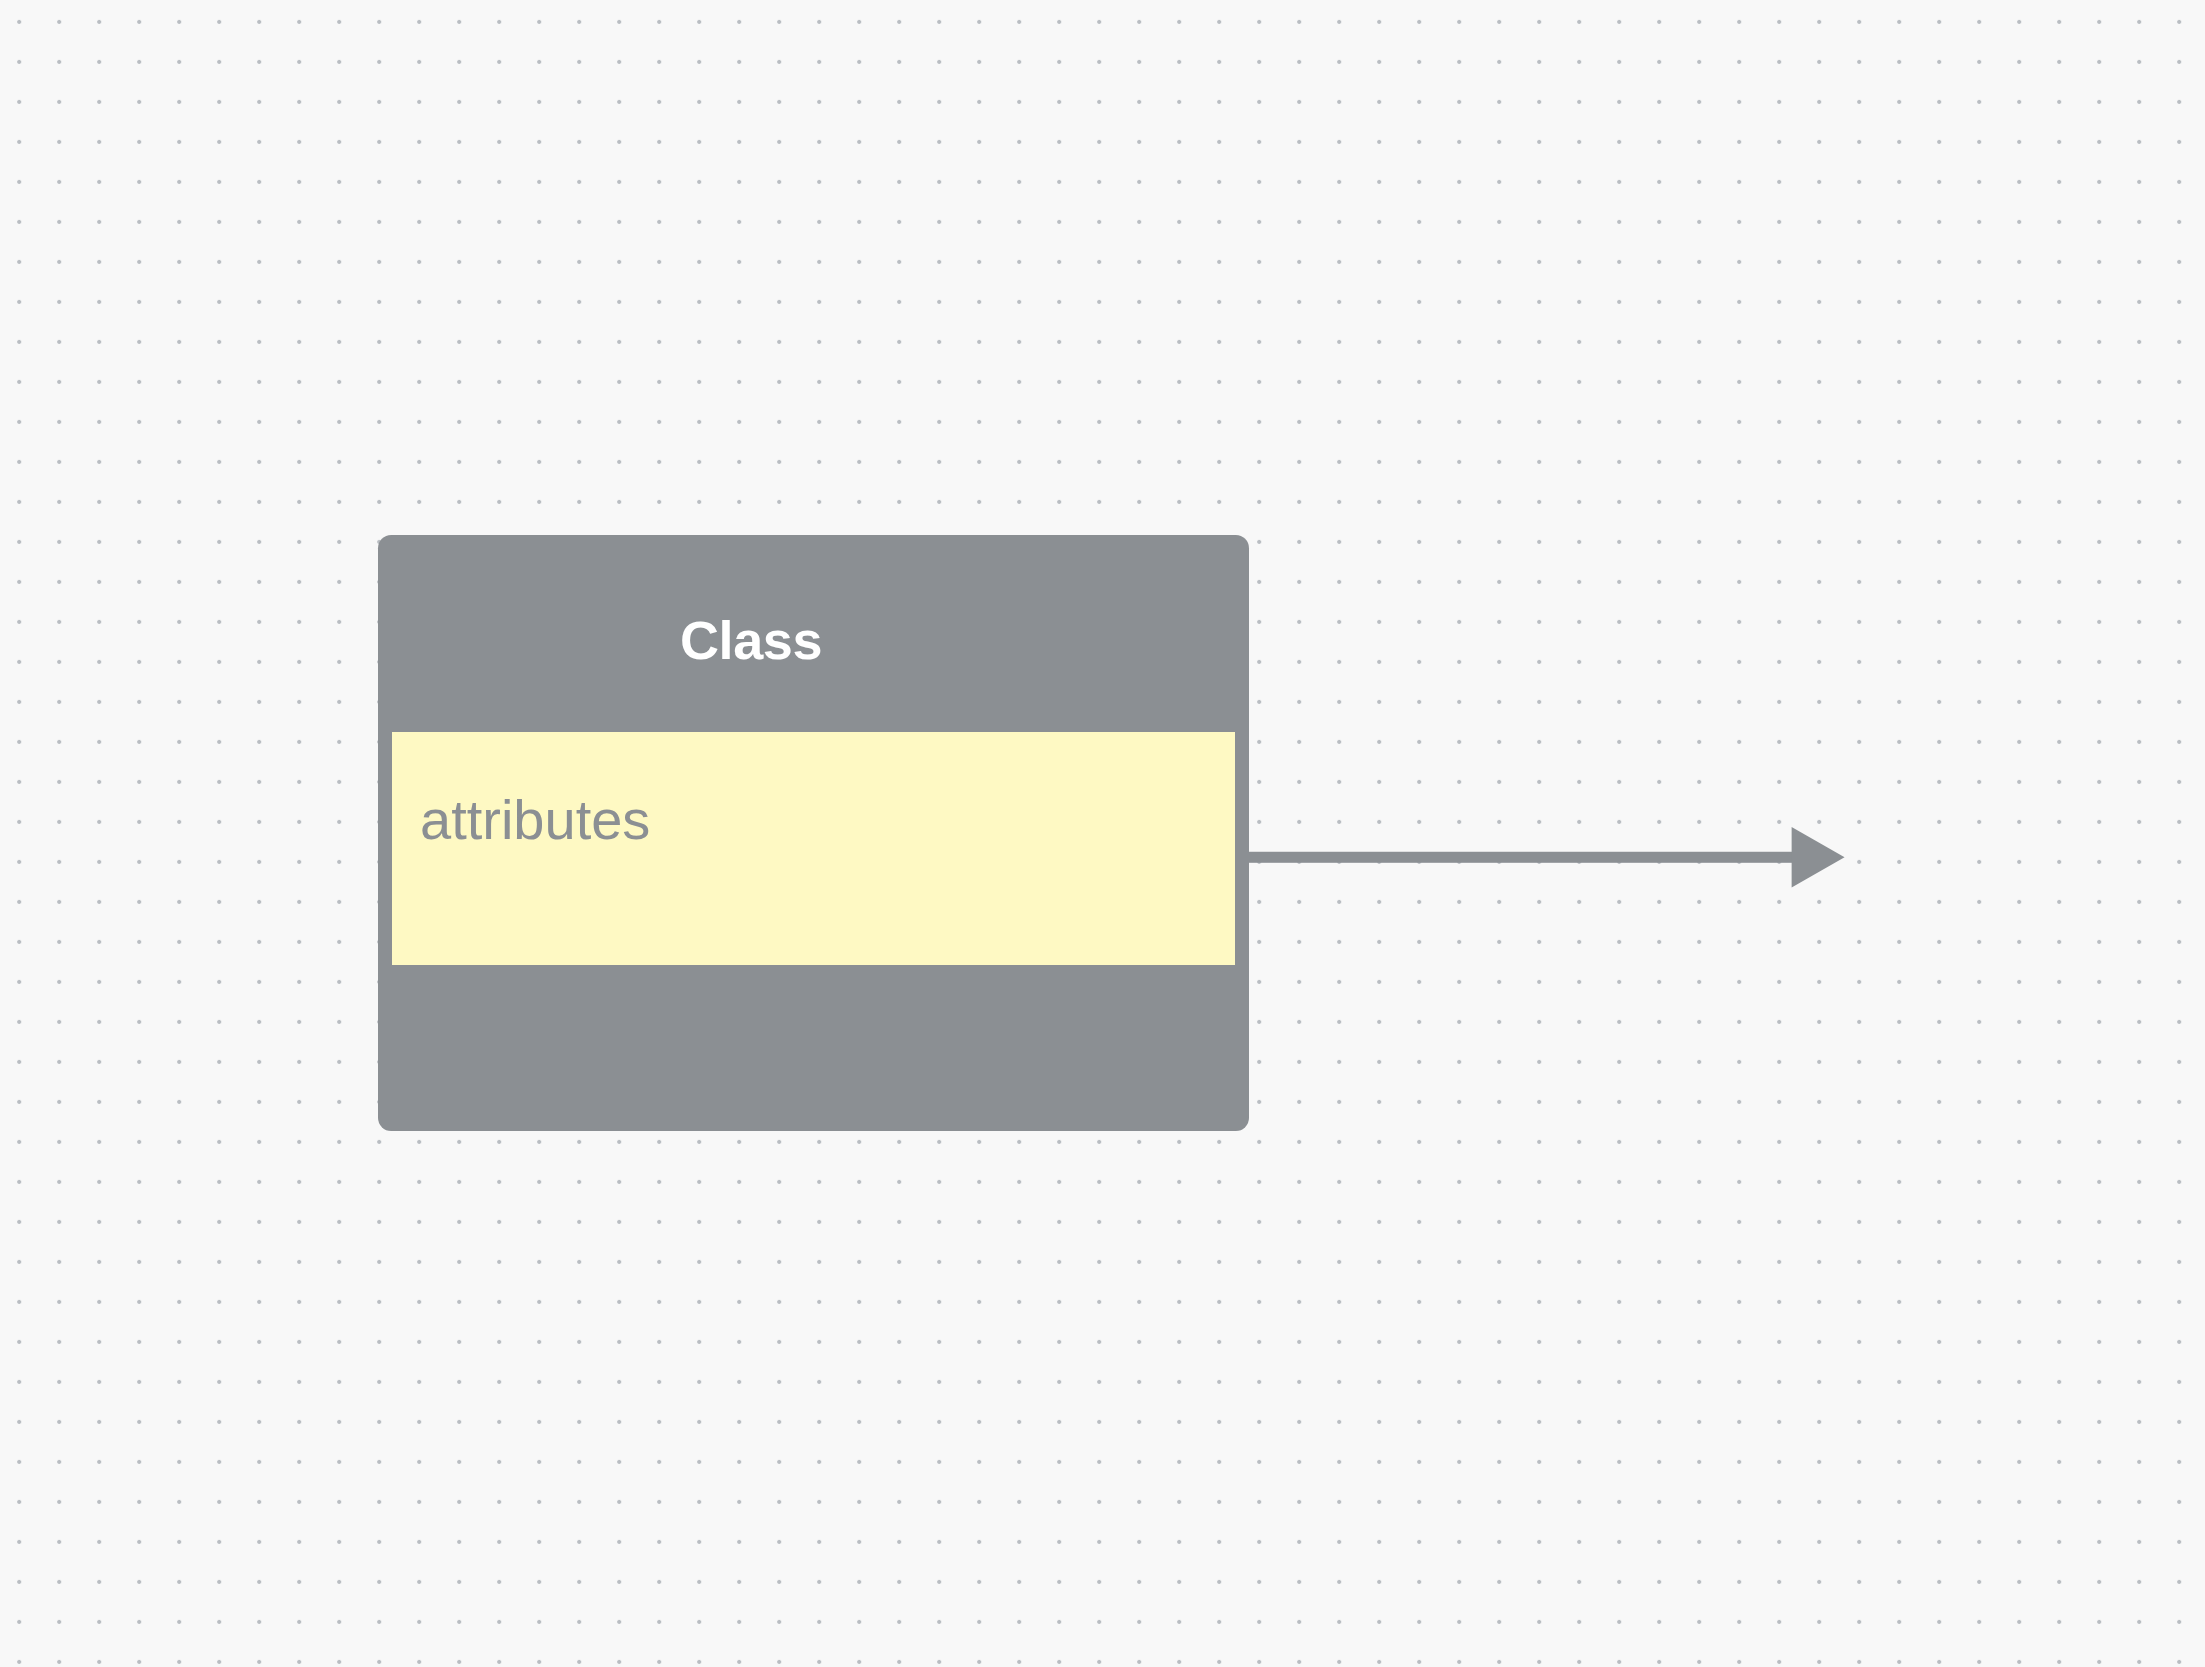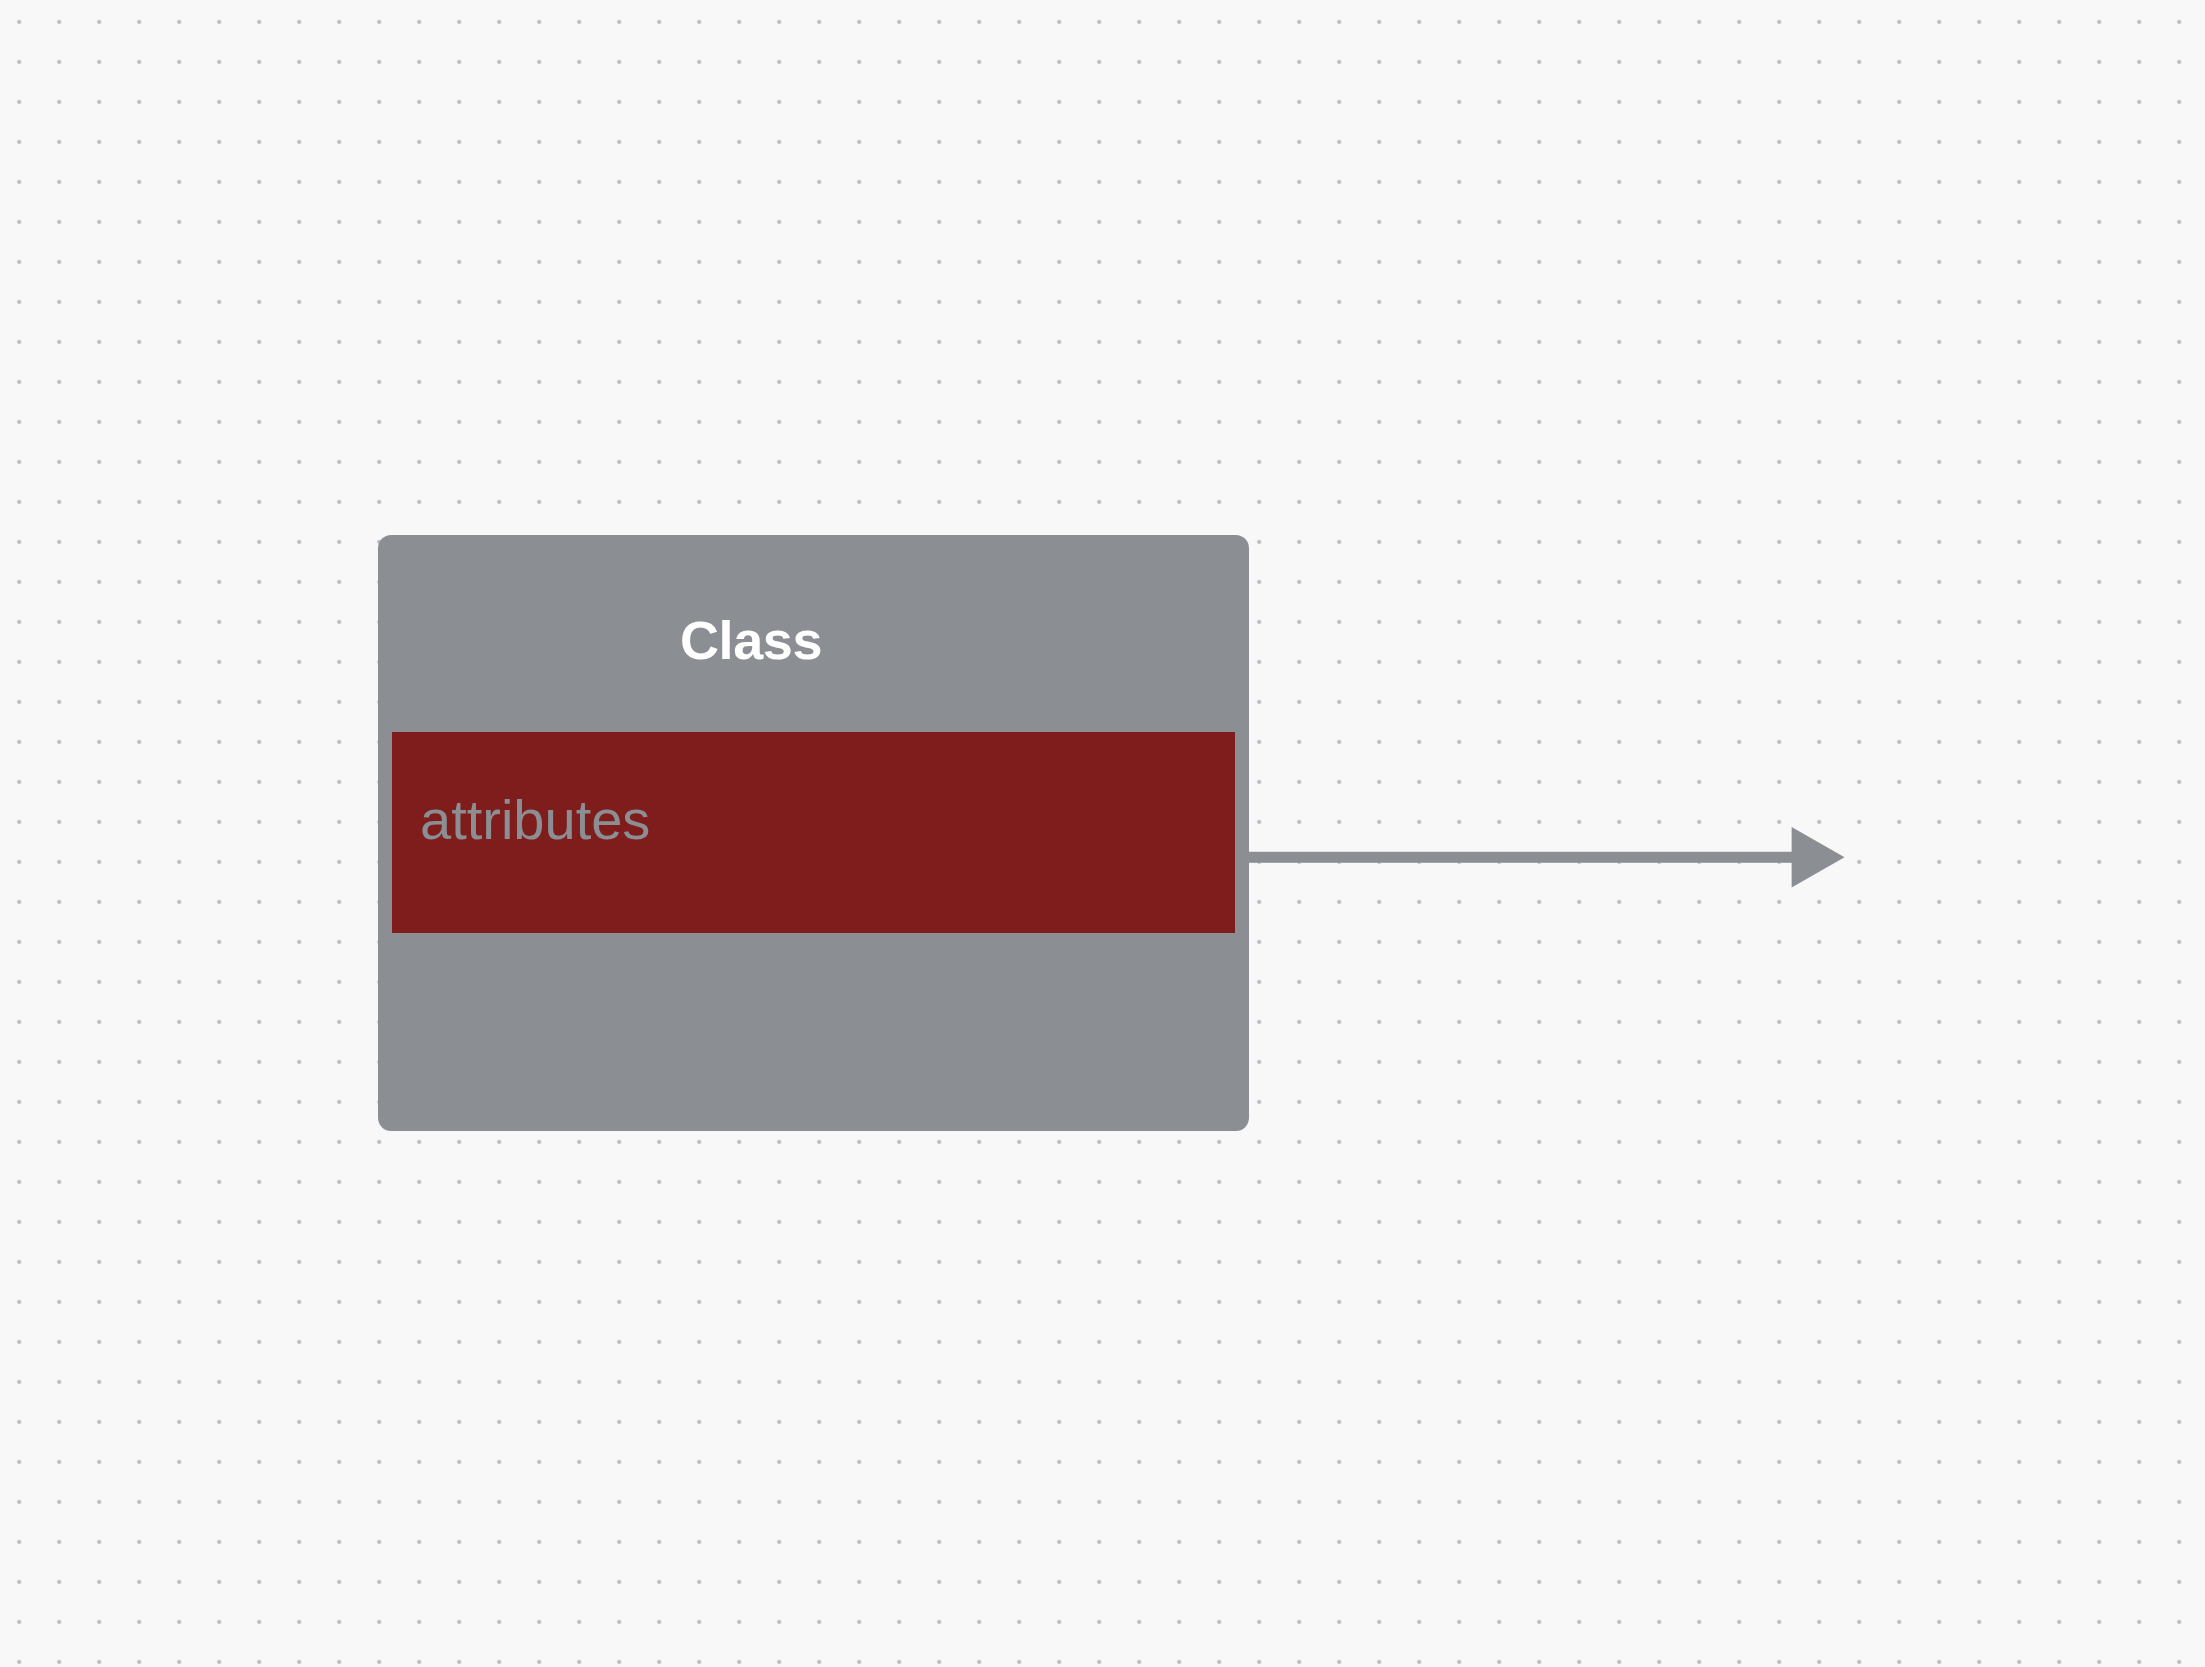--- a/index.html
+++ b/index.html
@@ -48,22 +48,22 @@
     font-weight: bold;
     font-size: 54px;
     line-height: 1;
     margin-top: 12.3px;
     letter-spacing: -0.4px;
   }
   .uml-compartment {
     position: absolute;
     left: 14px;
     width: 843px;
-    height: 201px;
-    background: #7f1d1d;
+    height: 233px;
+    background: #fef9c3;
   }
   .uml-compartment.attributes { top: 197px; }
   .uml-compartment.operations { top: 397px; }
   .uml-compartment-text {
     position: absolute;
     left: 28px;
     top: 60px;
     color: #8b8f93;
     font-size: 56px;
     line-height: 1;

